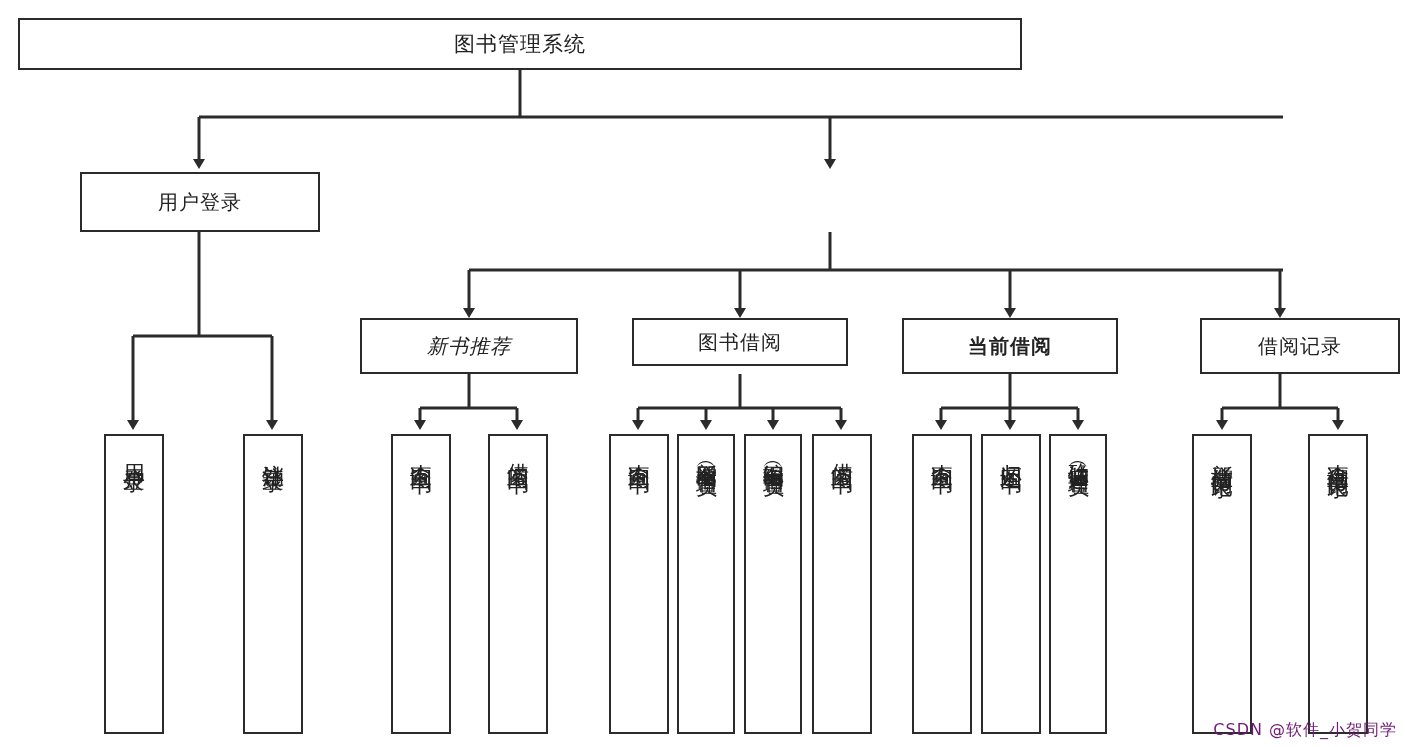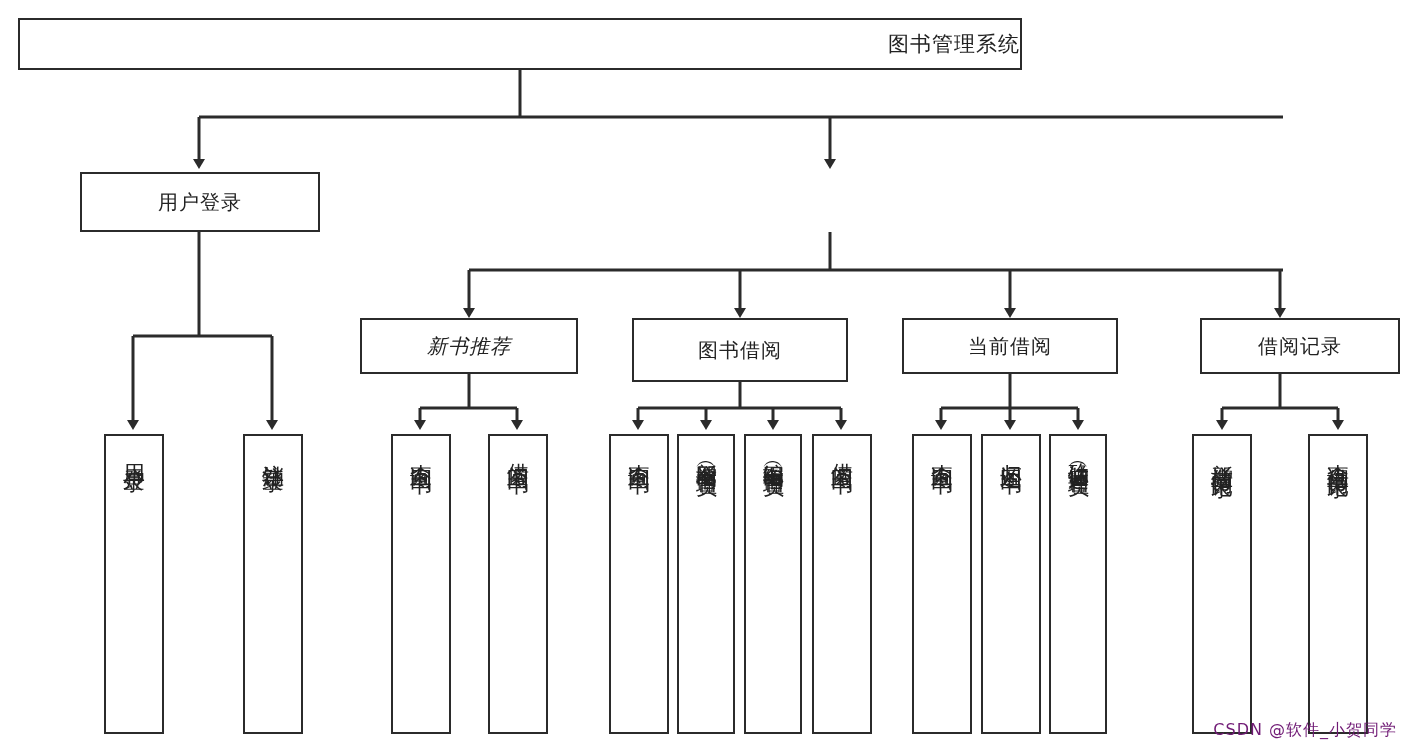--- a/index.html
+++ b/index.html
@@ -107,35 +107,35 @@
       <path d="M1010,408 L1010,421" marker-end="url(#arrow)"></path>
       <path d="M1078,408 L1078,421" marker-end="url(#arrow)"></path>
 
       <path d="M1280,374 L1280,408"></path>
       <path d="M1222,408 L1338,408"></path>
       <path d="M1222,408 L1222,421" marker-end="url(#arrow)"></path>
       <path d="M1338,408 L1338,421" marker-end="url(#arrow)"></path>
     </g>
   </svg>
 
-  <div class="node level0" style="left:18px;top:18px;width:1004px;height:52px;justify-content:flex-end;">
+  <div class="node level0" style="left:18px;top:18px;width:1004px;height:52px;">
     <span class="lbl">图书管理系统</span>
   </div>
 
   <div class="node level1" style="left:80px;top:172px;width:240px;height:60px;">
     <span class="lbl">用户登录</span>
   </div>
 
   <div class="node level2" style="left:360px;top:318px;width:218px;height:56px;font-style:italic;">
     <span class="lbl">新书推荐</span>
   </div>
-  <div class="node level2" style="left:632px;top:318px;width:216px;height:64px;">
+  <div class="node level2" style="left:632px;top:318px;width:216px;height:48px;">
     <span class="lbl">图书借阅</span>
   </div>
-  <div class="node level2" style="left:902px;top:318px;width:216px;height:56px;">
+  <div class="node level2" style="left:902px;top:318px;width:216px;height:56px;font-weight:bold;">
     <span class="lbl">当前借阅</span>
   </div>
   <div class="node level2" style="left:1172px;top:318px;width:200px;height:56px;margin-left:28px;">
     <span class="lbl">借阅记录</span>
   </div>
 
   <div class="node leaf" style="left:104px;top:434px;width:60px;height:300px;">
     <span class="lbl">用户登录</span>
   </div>
   <div class="node leaf" style="left:243px;top:434px;width:60px;height:300px;">

